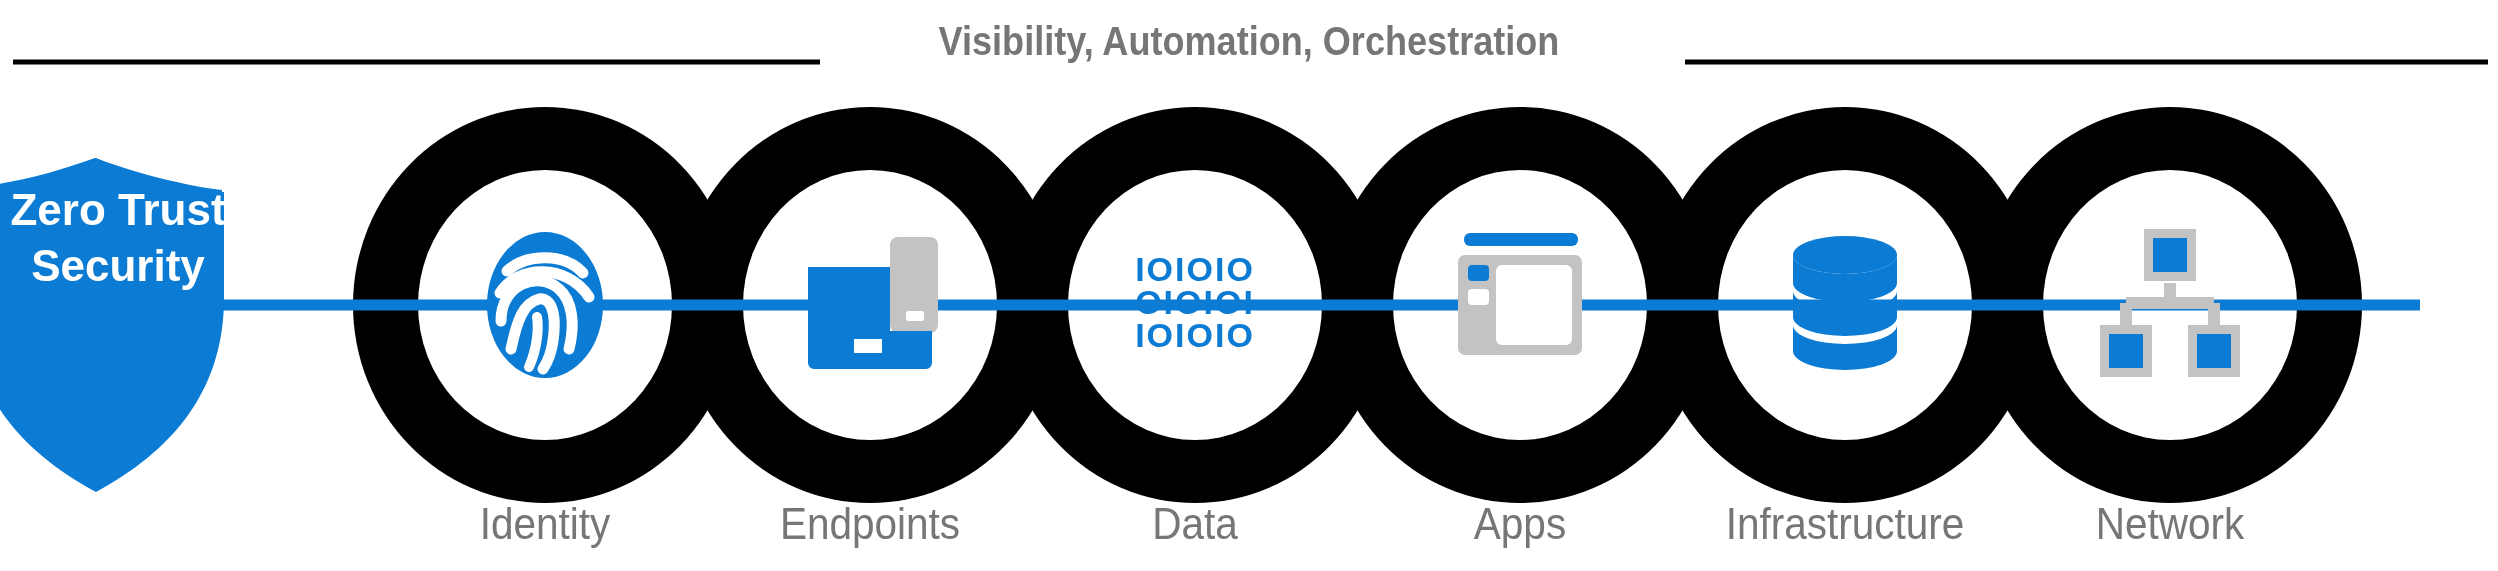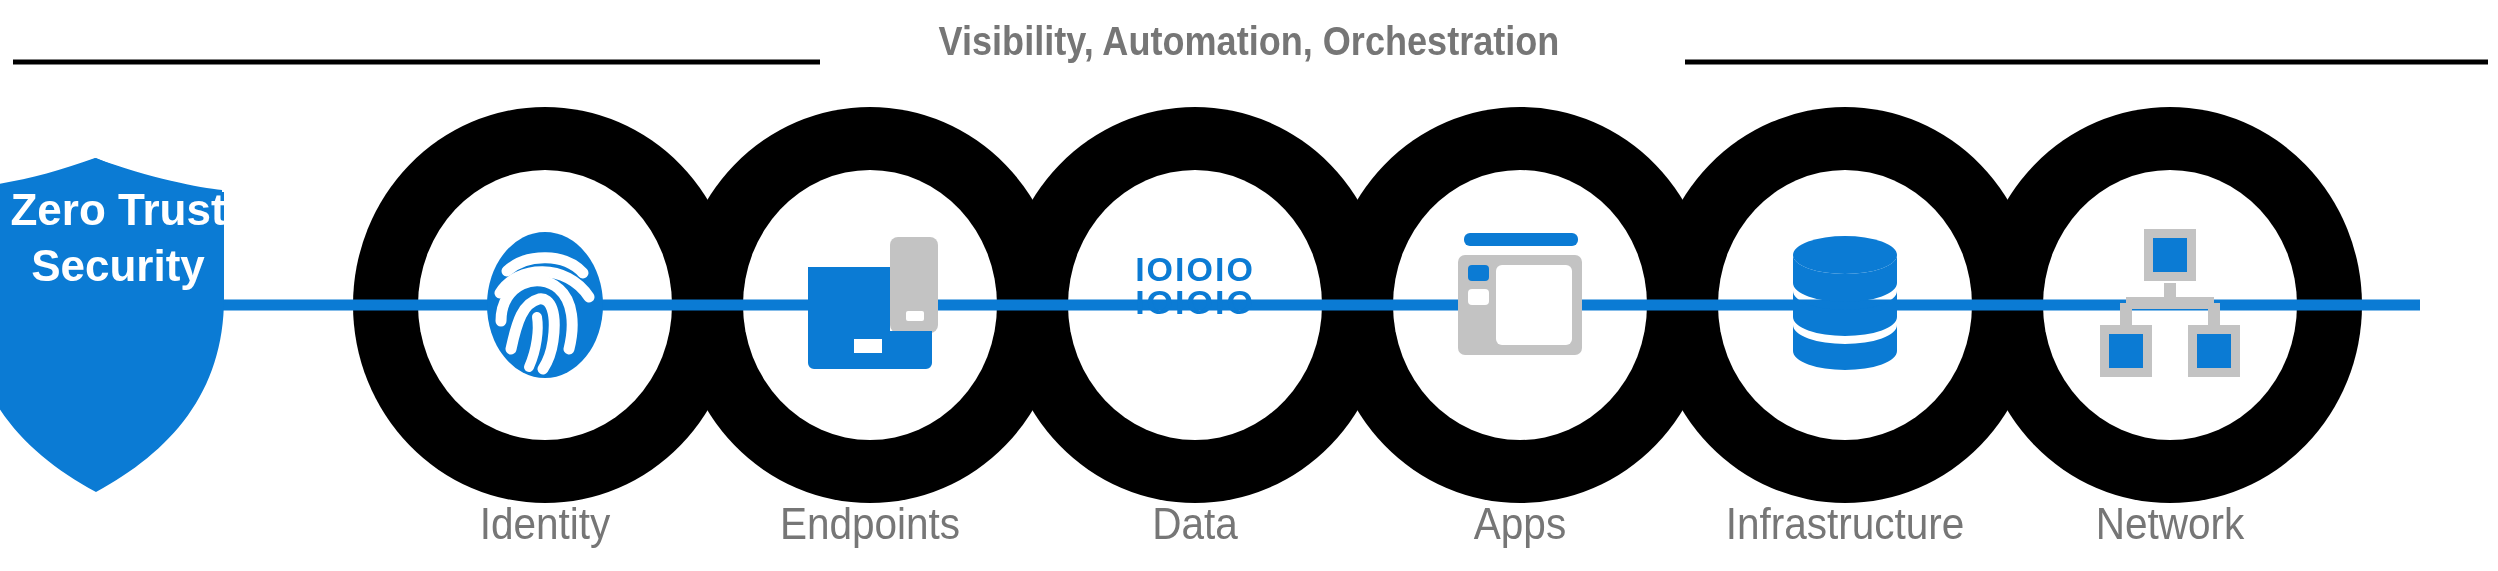--- a/index.html
+++ b/index.html
@@ -194,20 +194,21 @@
 
   <div class="banner-text">Visibility, Automation, Orchestration</div>
 
   <div class="shield-label">
     <span>Zero Trust</span>
     <span>Security</span>
   </div>
 
   <div class="binary" style="left:1095px; top:253px; width:200px;">
     <span>IOIOIO</span>
+    <span>OIOIOI</span>
     <span>IOIOIO</span>
   </div>
 
   <div class="caption" style="left:335px;">Identity</div>
   <div class="caption" style="left:660px;">Endpoints</div>
   <div class="caption" style="left:985px;">Data</div>
   <div class="caption" style="left:1310px;">Apps</div>
   <div class="caption" style="left:1635px;">Infrastructure</div>
   <div class="caption" style="left:1960px;">Network</div>
 

